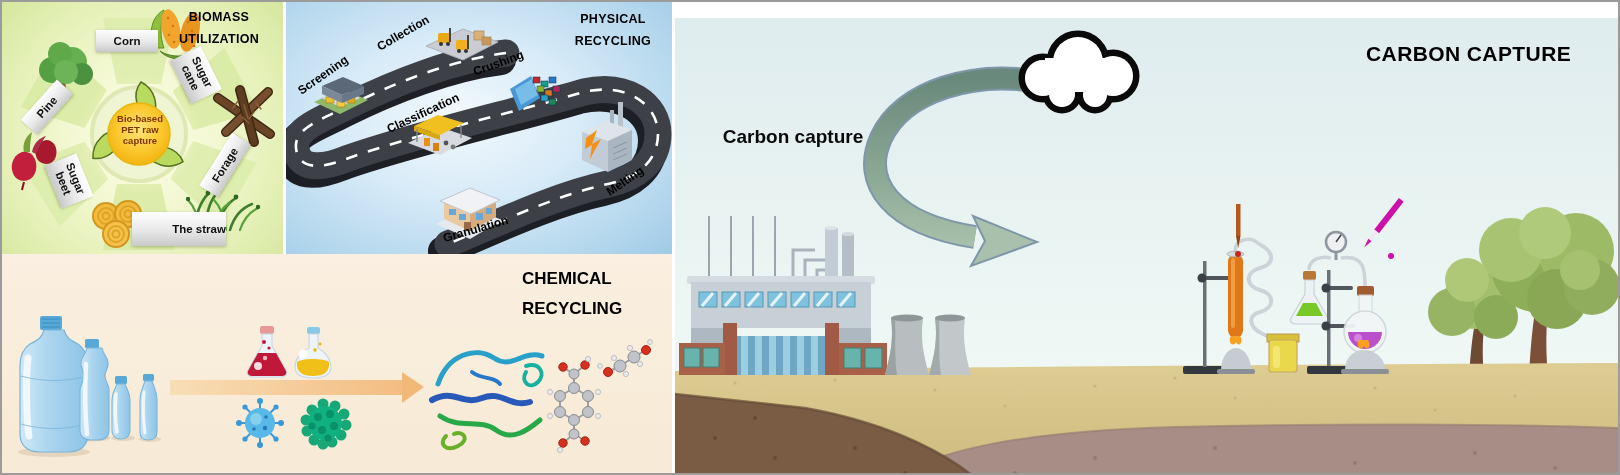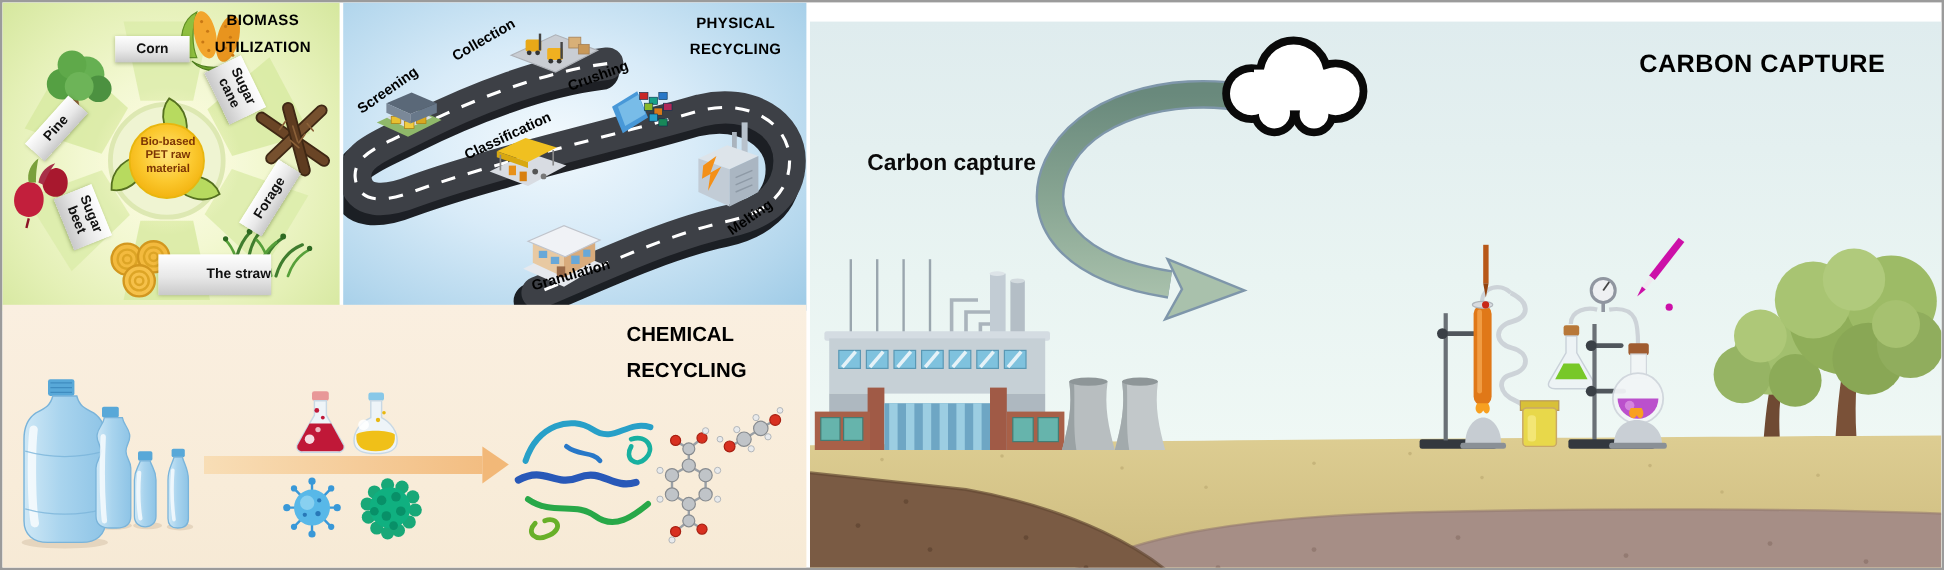--- a/index.html
+++ b/index.html
@@ -178,21 +178,21 @@
       <div>UTILIZATION</div>
     </div>
 
     <div class="bm-band" style="left:94px;top:28px;width:62px;height:22px;text-align:center;">Corn</div>
     <div class="bm-band" style="left:170px;top:56px;width:48px;height:34px;transform:rotate(64deg);">Sugar cane</div>
     <div class="bm-band" style="left:18px;top:94px;width:54px;height:22px;transform:rotate(-48deg);">Pine</div>
     <div class="bm-band" style="left:192px;top:152px;width:62px;height:22px;transform:rotate(-58deg);">Forage</div>
     <div class="bm-band" style="left:44px;top:162px;width:46px;height:34px;transform:rotate(68deg);">Sugar beet</div>
     <div class="bm-band" style="left:130px;top:210px;width:54px;height:34px;padding-left:40px;">The straw</div>
 
-    <div class="center-label">Bio-based PET raw material</div>
+    <div class="center-label">Bio-based PET raw capture</div>
   </section>
 
   <section class="panel p-physical">
     <svg width="386" height="257" viewBox="0 0 386 257">
 
       <path d="M220,51 C170,57 110,80 62,104 C35,118 8,126 10,146 C12,168 35,167 60,157 C130,132 230,110 298,90 C340,80 372,102 372,132 C372,160 350,176 322,182 C270,193 210,222 162,242" fill="none" stroke="#0d0e12" stroke-width="30" stroke-linecap="round" opacity=".92" transform="translate(-5,7)"></path>
 
       <path d="M220,51 C170,57 110,80 62,104 C35,118 8,126 10,146 C12,168 35,167 60,157 C130,132 230,110 298,90 C340,80 372,102 372,132 C372,160 350,176 322,182 C270,193 210,222 162,242" fill="none" stroke="#3d4046" stroke-width="27" stroke-linecap="round"></path>
       <path d="M220,51 C170,57 110,80 62,104 C35,118 8,126 10,146 C12,168 35,167 60,157 C130,132 230,110 298,90 C340,80 372,102 372,132 C372,160 350,176 322,182 C270,193 210,222 162,242" fill="none" stroke="#ffffff" stroke-width="2.6" stroke-dasharray="12 11"></path>
 

